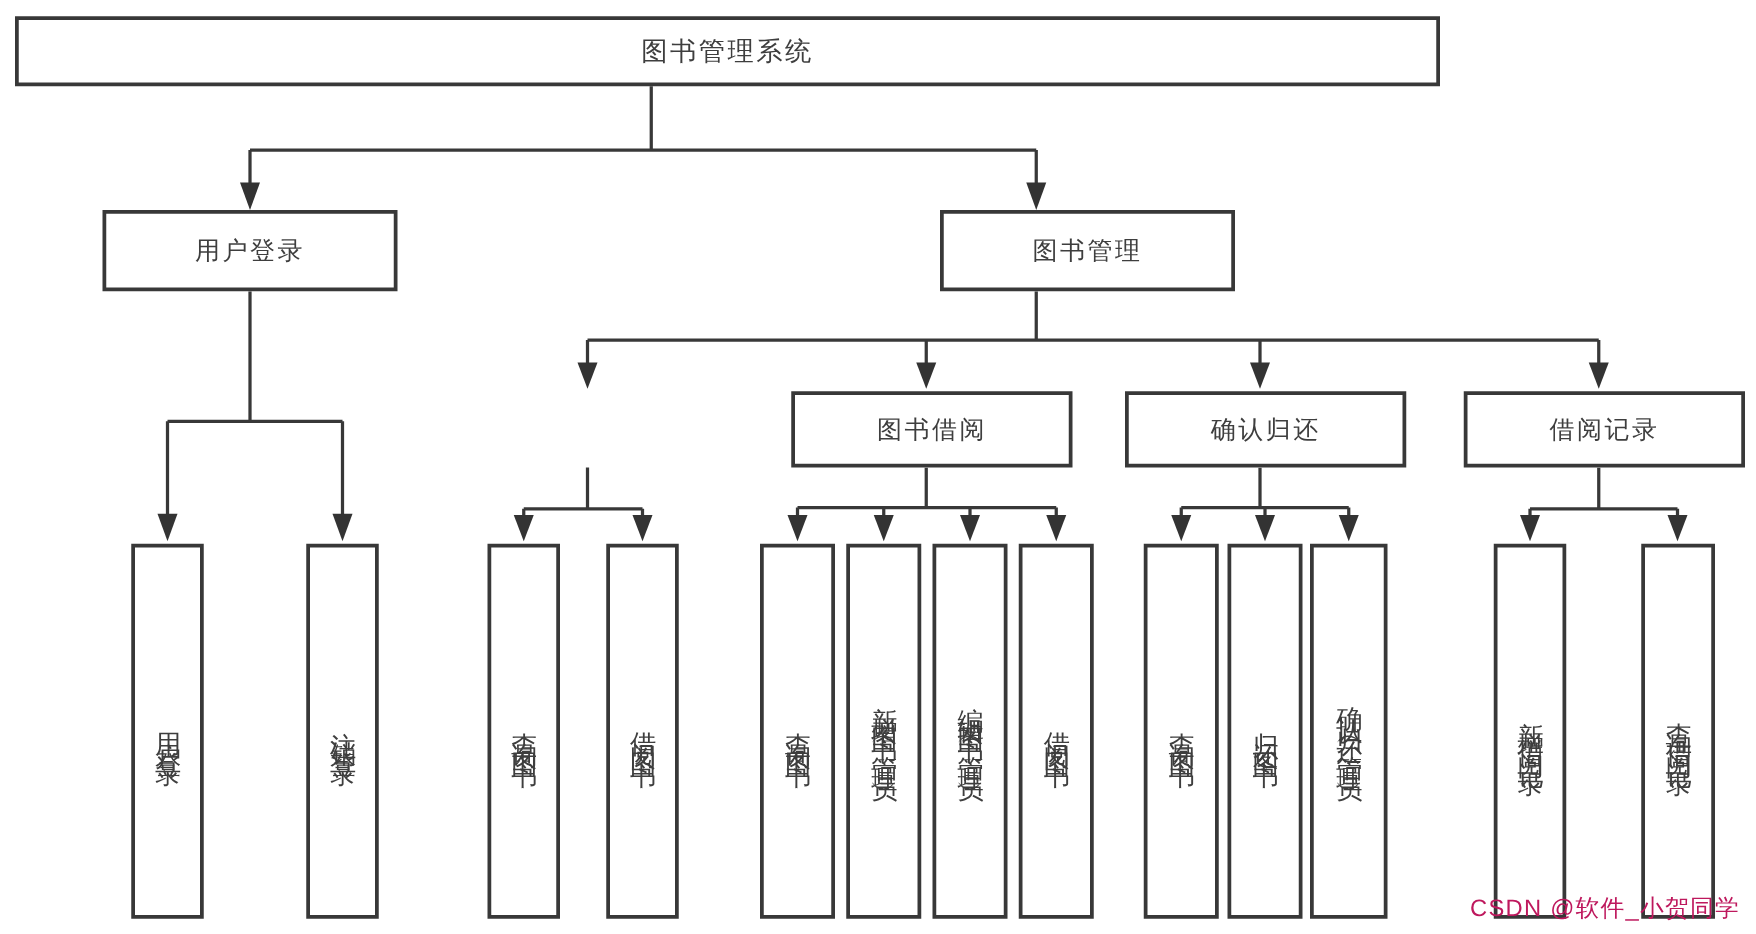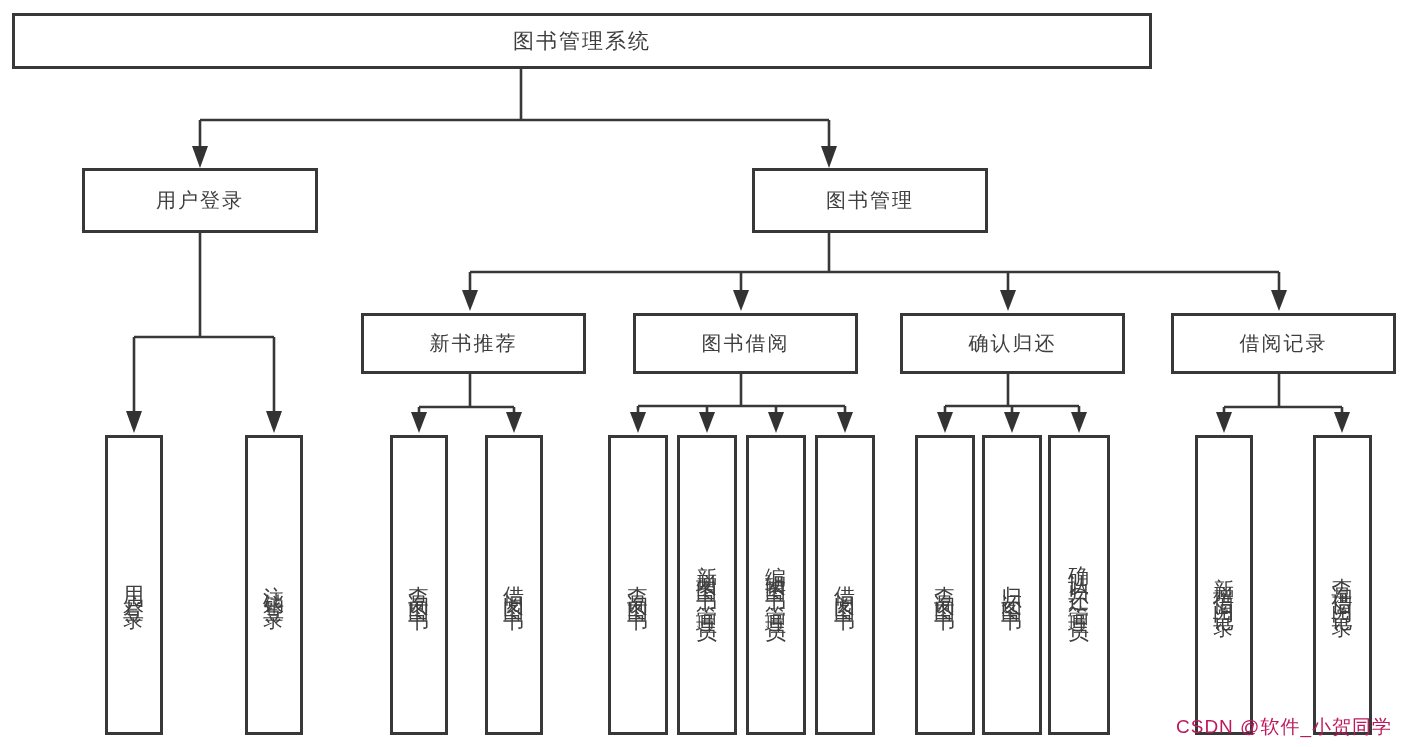--- a/index.html
+++ b/index.html
@@ -133,23 +133,20 @@
     <span>图书管理系统</span>
   </div>
 
   <div class="box h-box lvl2-box" style="left:82px;">
     <span>用户登录</span>
   </div>
   <div class="box h-box lvl2-box" style="left:752px;">
     <span>图书管理</span>
   </div>
 
-  <div class="box h-box lvl3-box" style="left:361px;">
-    <span>新书推荐</span>
-  </div>
   <div class="box h-box lvl3-box" style="left:633px;">
     <span>图书借阅</span>
   </div>
   <div class="box h-box lvl3-box" style="left:900px;">
     <span>确认归还</span>
   </div>
   <div class="box h-box lvl3-box" style="left:1171px;">
     <span>借阅记录</span>
   </div>
 

